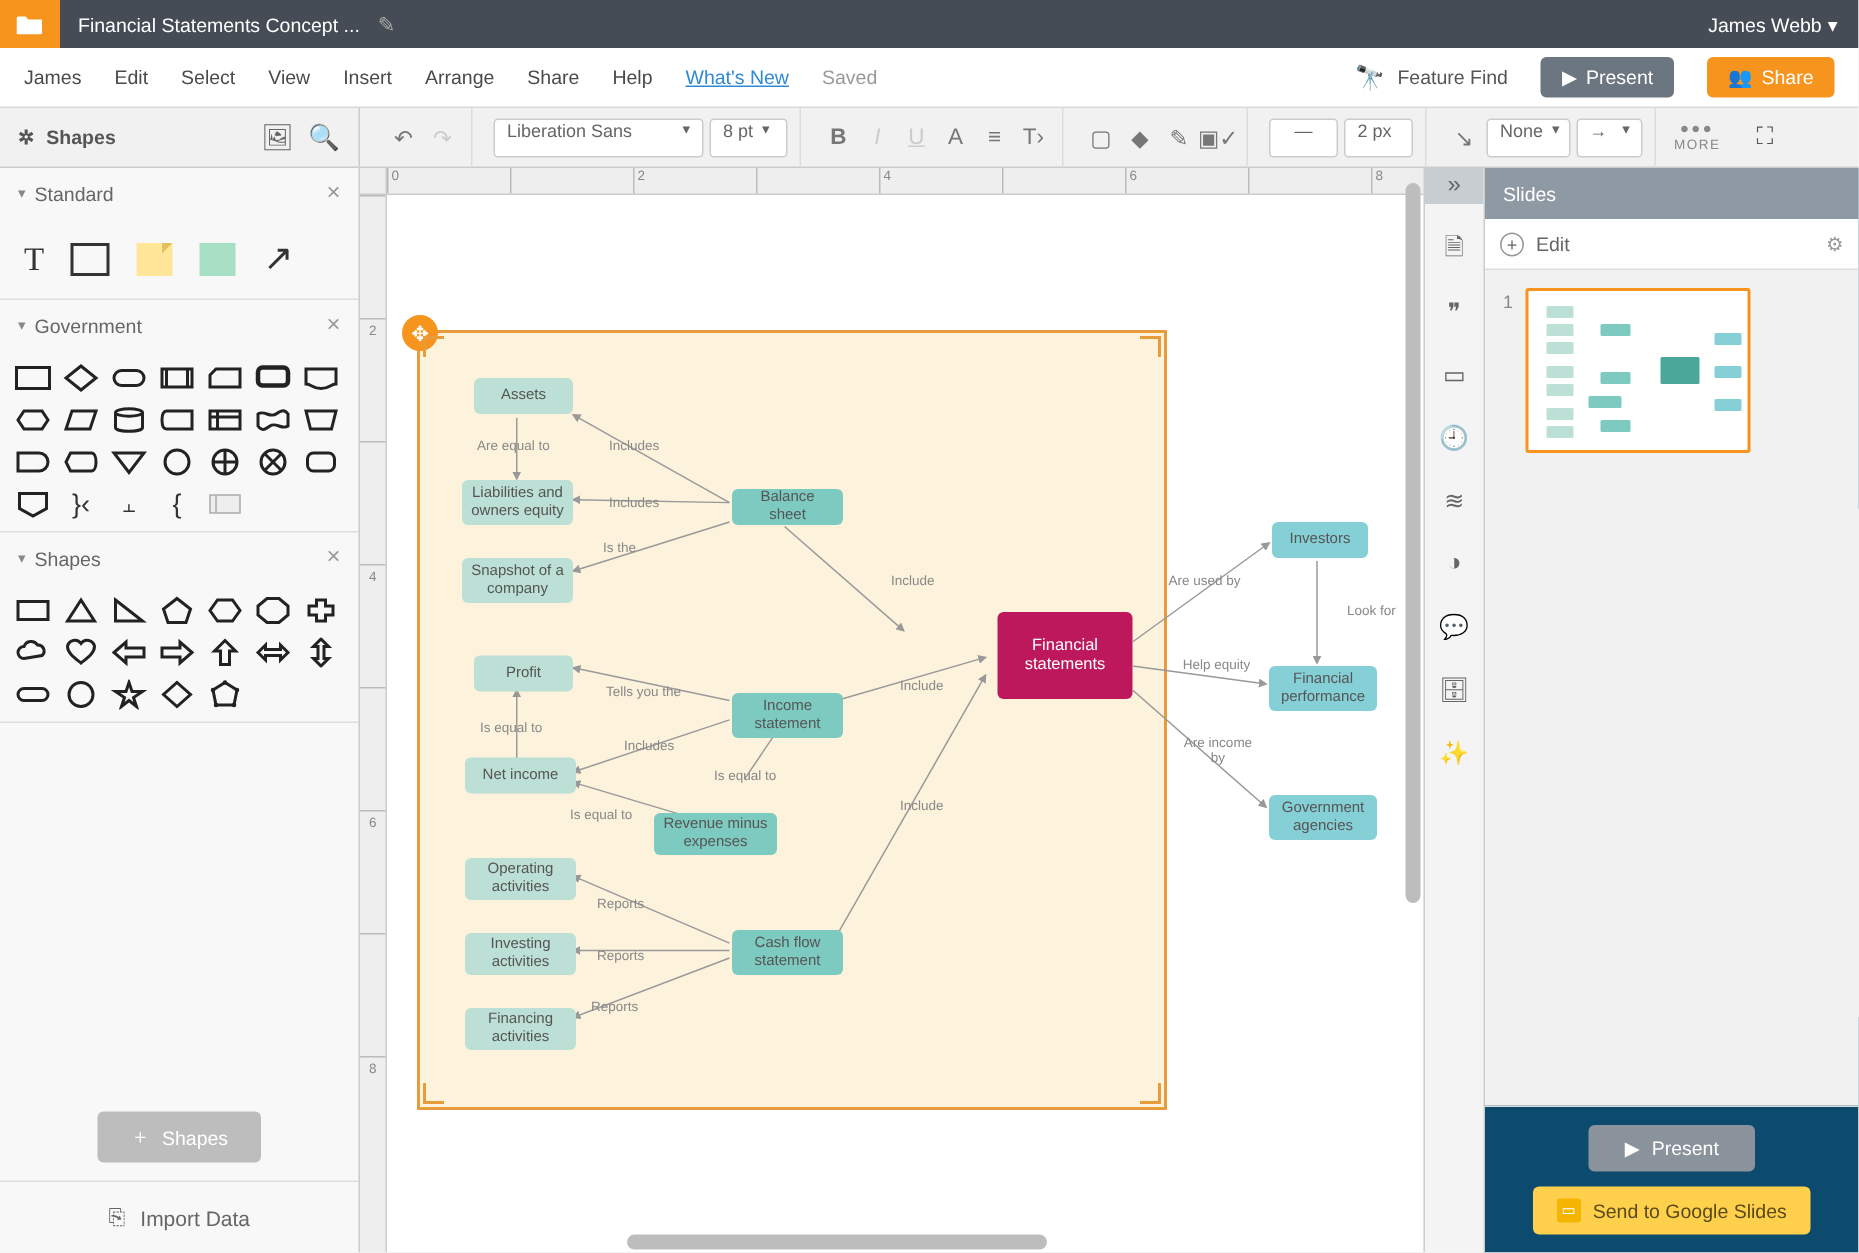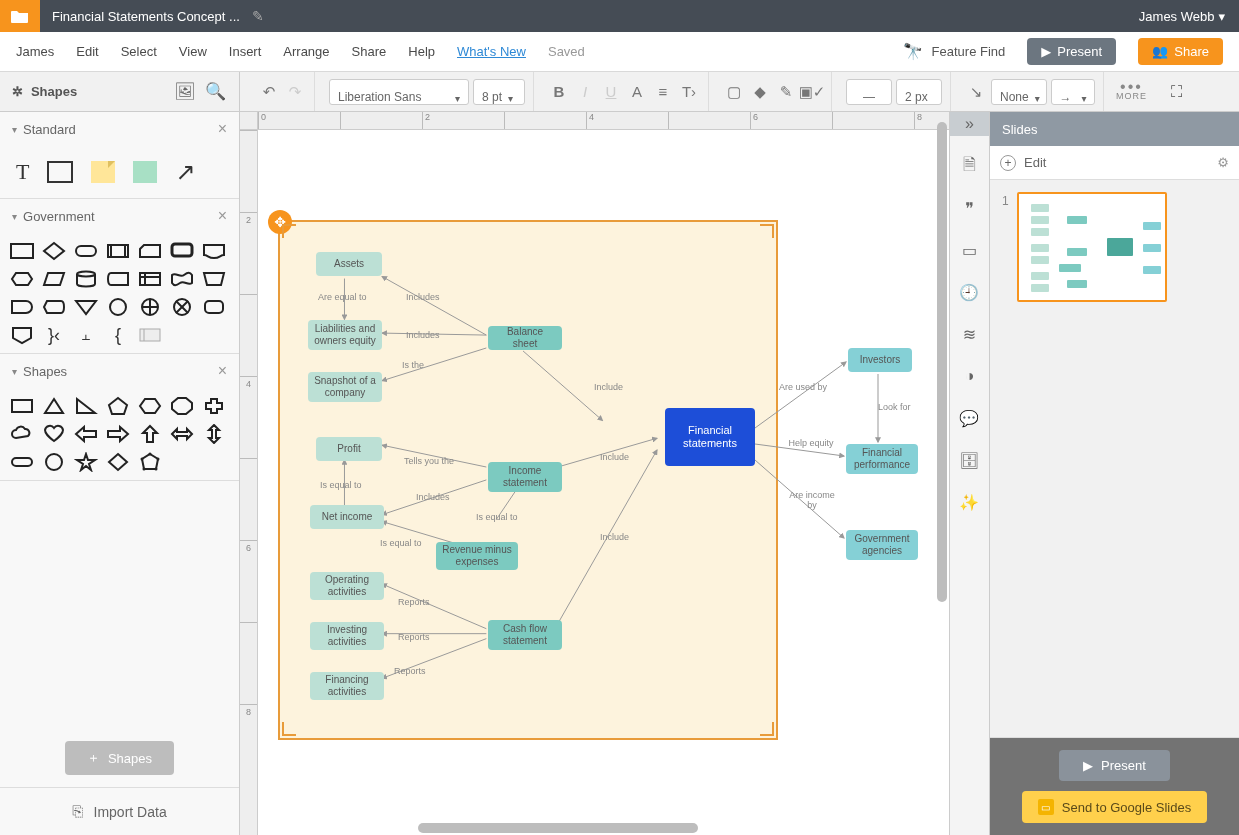--- a/index.html
+++ b/index.html
@@ -19,21 +19,21 @@
 .btn{border-radius:4px;padding:6px 14px;font-size:13px;display:inline-flex;align-items:center;gap:6px;cursor:pointer;color:#fff}
 .btn.present{background:#6c7680}
 .btn.share{background:#f7941d}
 .toolbar{height:40px;background:#f1f1f1;border-bottom:1px solid #ccc;display:flex;align-items:center}
 .toolbar .left{width:240px;height:100%;border-right:1px solid #ccc;display:flex;align-items:center;padding:0 12px;gap:10px}
 .toolbar .left .shapes{font-weight:600;color:#555;flex:1;display:flex;align-items:center;gap:8px}
 .toolbar .ico{color:#666;font-size:17px;cursor:pointer}
 .toolbar .mid{flex:1;display:flex;align-items:center;padding:0 10px;gap:6px;height:100%}
 .tb-group{display:flex;align-items:center;gap:4px;padding:0 8px;height:100%;border-right:1px solid #ddd}
 .tb-group:last-child{border-right:none}
-.sel{background:#fff;border:1px solid #ccc;border-radius:3px;height:26px;display:flex;align-items:flex-end;padding:0 8px;font-size:12px;color:#666;gap:6px}
+.sel{background:#fff;border:1px solid #ccc;border-radius:3px;height:26px;display:flex;align-items:flex-start;padding:0 8px;font-size:12px;color:#666;gap:6px}
 .tb-ico{width:22px;height:22px;display:flex;align-items:center;justify-content:center;color:#777;font-size:15px;cursor:pointer}
 .more{display:flex;flex-direction:column;align-items:center;font-size:9px;color:#888;letter-spacing:1px;padding:0 6px}
 .more .dots{font-size:16px;letter-spacing:2px;line-height:8px}
 .expand{padding:0 12px;font-size:16px;color:#555;cursor:pointer}
 .main{display:flex;height:723px}
 .sidebar{width:240px;background:#f8f8f8;border-right:1px solid #ccc;display:flex;flex-direction:column}
 .sidebar .section{border-bottom:1px solid #ddd}
 .sidebar .sec-head{height:34px;display:flex;align-items:center;padding:0 12px;color:#666;font-size:13px}
 .sidebar .sec-head .arr{font-size:10px;margin-right:6px;color:#888}
 .sidebar .sec-head .close{margin-left:auto;color:#999;font-size:16px;cursor:pointer}
@@ -55,27 +55,27 @@
 .diagram .move{position:absolute;left:-12px;top:-12px;width:24px;height:24px;border-radius:50%;background:#f7941d;color:#fff;display:flex;align-items:center;justify-content:center;font-size:14px}
 .diagram .corner-mark{position:absolute;width:14px;height:14px;border:2px solid #e89b3a}
 .diagram .tl{left:2px;top:2px;border-right:none;border-bottom:none}
 .diagram .tr{right:2px;top:2px;border-left:none;border-bottom:none}
 .diagram .bl{left:2px;bottom:2px;border-right:none;border-top:none}
 .diagram .br{right:2px;bottom:2px;border-left:none;border-top:none}
 .node{position:absolute;border-radius:4px;display:flex;align-items:center;justify-content:center;text-align:center;font-size:10px;color:#555;padding:4px 6px;line-height:1.2}
 .node.light{background:#bce0d5}
 .node.med{background:#7ccac0}
 .node.blue{background:#85d0d6}
-.node.dark{background:#1d4ed8;color:#fff}
+.node.dark{background:#be185d;color:#fff}
 .lbl{position:absolute;font-size:9px;color:#888}
 .svg-lines{position:absolute;inset:0;pointer-events:none}
 .dock{position:absolute;right:0;top:0;width:40px;bottom:0;background:#f4f4f4;border-left:1px solid #ccc;display:flex;flex-direction:column;align-items:center;padding-top:6px;gap:18px}
 .dock .d{width:24px;height:24px;display:flex;align-items:center;justify-content:center;color:#666;cursor:pointer;font-size:16px}
 .dock .chev{background:#c8cdd1;width:100%;height:24px;margin-top:-6px}
-.slides{width:250px;background:#737373;border-left:1px solid #ccc;display:flex;flex-direction:column}
+.slides{width:250px;background:#0c4a6e;border-left:1px solid #ccc;display:flex;flex-direction:column}
 .slides .head{height:34px;background:#8f99a3;color:#fff;display:flex;align-items:center;padding:0 12px;font-size:13px}
 .slides .sub{height:34px;background:#fff;border-bottom:1px solid #ddd;display:flex;align-items:center;padding:0 10px;gap:8px;color:#666}
 .slides .sub .gear{margin-left:auto;color:#999}
 .slides .thumbs{flex:1;padding:12px;background:#f1f1f1}
 .thumb-row{display:flex;gap:8px;align-items:flex-start}
 .thumb-num{font-size:12px;color:#888;padding-top:2px}
 .thumb{width:150px;height:110px;background:#fff;border:2px solid #f7941d;border-radius:2px;position:relative;overflow:hidden}
 .thumb .mini{position:absolute;border-radius:1px}
 .slides .foot{padding:12px;display:flex;flex-direction:column;gap:10px;align-items:center;border-top:1px solid #ddd}
 .present2{background:#8a929b;color:#fff;padding:8px 24px;border-radius:4px;display:flex;align-items:center;gap:8px;font-size:13px}
@@ -569,21 +569,21 @@
         <g stroke="#999" stroke-width="1" fill="none" marker-end="url(#ah2)">
           <line x1="497" y1="298" x2="588" y2="232"></line>
           <line x1="497" y1="314" x2="586" y2="326"></line>
           <line x1="497" y1="330" x2="586" y2="408"></line>
           <line x1="620" y1="244" x2="620" y2="312"></line>
         </g>
       </svg>
       <div class="lbl" style="left:520px;top:252px;width:50px;text-align:center">Are used by</div>
       <div class="lbl" style="left:530px;top:308px;width:46px;text-align:center">Help equity</div>
       <div class="lbl" style="left:526px;top:360px;width:56px;text-align:center">Are income by</div>
-      <div class="lbl" style="left:620px;top:272px">Look for</div>
+      <div class="lbl" style="left:640px;top:272px">Look for</div>
       <div class="hscroll"></div>
     </div>
     <div class="vscroll"></div>
 
     <div class="dock">
       <div class="d chev">»</div>
       <div class="d">🗎</div>
       <div class="d">❞</div>
       <div class="d">▭</div>
       <div class="d">🕘</div>

